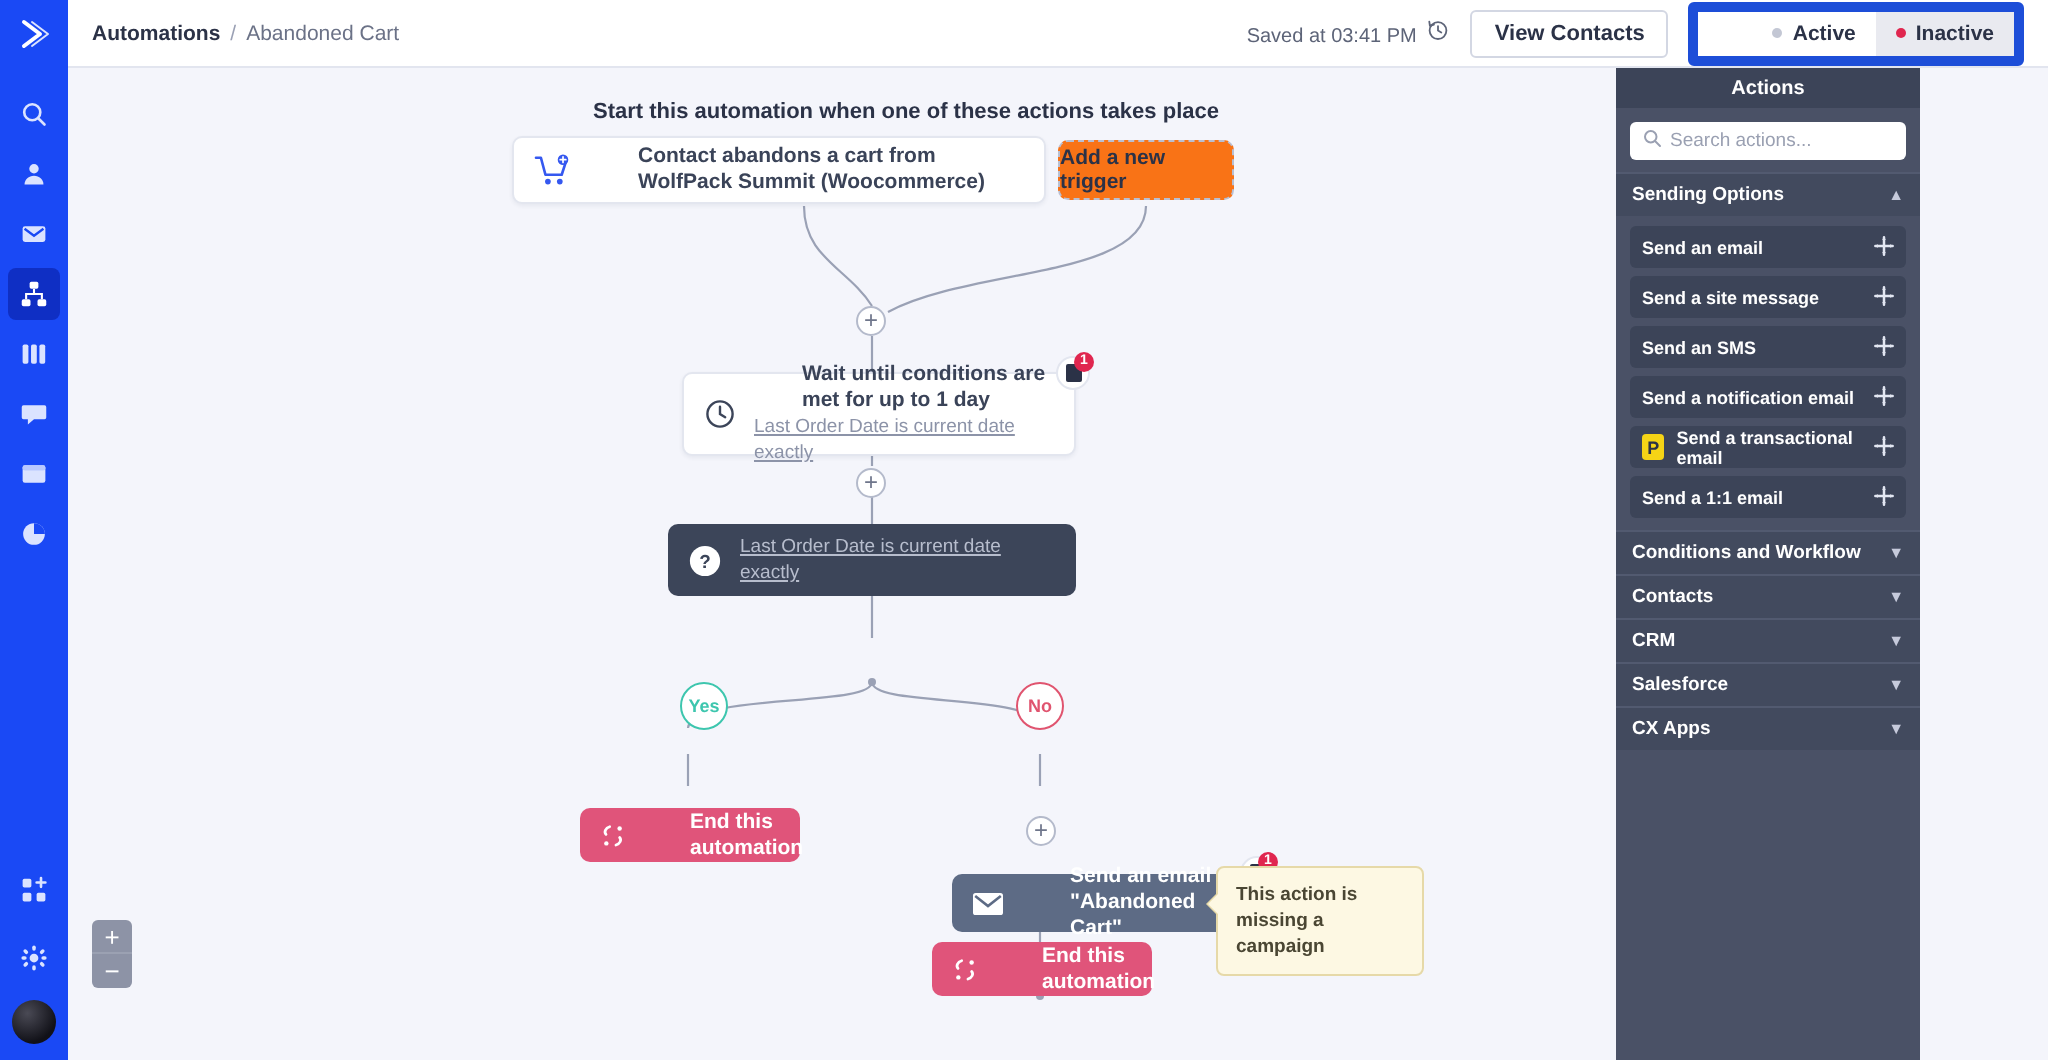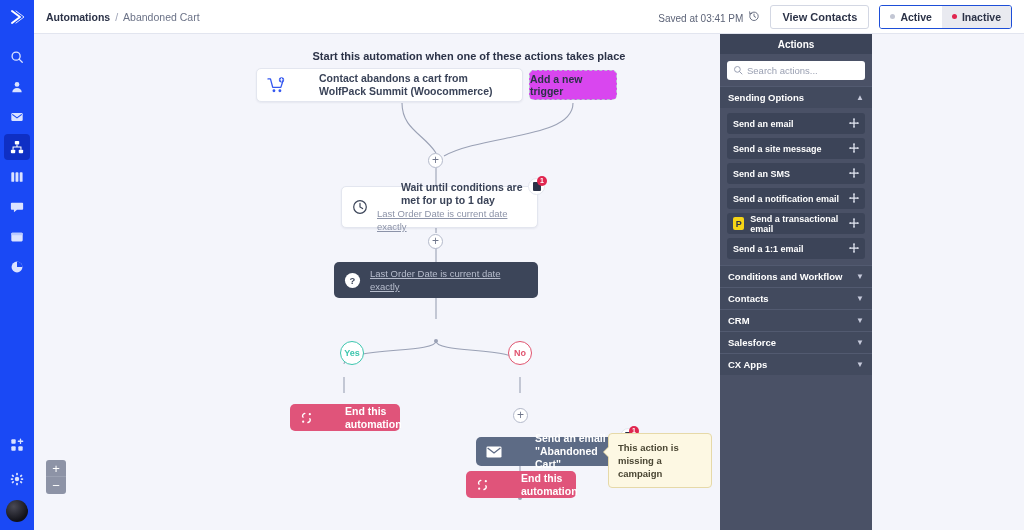--- a/index.html
+++ b/index.html
@@ -3,21 +3,21 @@
 <meta charset="utf-8">
 <style>
   * { box-sizing: border-box; margin: 0; padding: 0; }
   html, body { width: 1024px; height: 530px; overflow: hidden; }
   body {
     font-family: "Liberation Sans", sans-serif;
     background: #f4f5fb;
     font-size: 11px;
     color: #3a4358;
   }
-  .app { position: relative; width: 872px; height: 530px; }
+  .app { position: relative; width: 960px; height: 530px; }
 
   
   .leftnav {
     position: absolute; left: 0; top: 0; width: 34px; height: 530px;
     background: #1a49f5;
     display: flex; flex-direction: column; align-items: center;
   }
   .logo { width: 34px; height: 34px; display: flex; align-items: center; justify-content: center; }
   .logo svg { display: block; }
   .nav-items { margin-top: 10px; display: flex; flex-direction: column; align-items: center; gap: 0px; }
@@ -51,45 +51,45 @@
   .crumb .c1 { color: #2b3247; font-weight: bold; cursor: pointer; }
   .crumb .sep { color: #9aa0b4; }
   .crumb .c2 { color: #6b7287; }
   .topright { margin-left: auto; display: flex; align-items: center; gap: 10px; }
   .saved { font-size: 10px; color: #5d6478; display: flex; align-items: flex-end; gap: 5px; }
   .btn-outline {
     border: 1px solid #d3d7e3; background: #fff; border-radius: 3px;
     padding: 5px 11px; font-size: 11px; font-weight: bold; color: #2b3247;
     cursor: pointer;
   }
-  .toggle { display: flex; border: 1px solid #1d4ed8; border-radius: 3px; overflow: hidden; }
+  .toggle { display: flex; border: 5px solid #1d4ed8; border-radius: 3px; overflow: hidden; padding-left: 27px; }
   .toggle div {
     padding: 5px 10px; font-size: 10.5px; font-weight: bold; cursor: pointer;
     display: flex; align-items: center; gap: 5px; color: #2b3247; background: #fff;
   }
   .toggle div.on { background: #e9eaf0; }
   .dot { width: 5px; height: 5px; border-radius: 50%; display: inline-block; }
 
   
   .canvas {
     position: absolute; left: 34px; top: 34px; width: 838px; height: 496px;
     background: #f4f5fb; overflow: hidden;
   }
   .flow-svg { position: absolute; left: 0; top: 0; }
   .hdr-title {
     position: absolute; top: 16px; left: 0; width: 838px; text-align: center;
-    font-size: 11px; font-weight: bold; color: #2b3247; margin-left: 16px;
+    font-size: 11px; font-weight: bold; color: #2b3247;
   }
   .node { position: absolute; border-radius: 5px; display: flex; align-items: center; }
   .node-white {
     background: #fff; border: 1px solid #e3e6ef;
     box-shadow: 0 1px 2px rgba(40,50,80,.07);
   }
   .node-dash {
-    background: #d946ef; border: 1px dashed #b9bfd2;
+    background: #f97316; border: 1px dashed #b9bfd2;
     justify-content: flex-start; font-weight: bold; color: #2b3247; font-size: 10.5px;
     cursor: pointer;
   }
   .node-dark { background: #3c4559; color: #fff; }
   .node-slate { background: #5d6b85; color: #fff; }
   .node-pink { background: #e0547a; color: #fff; }
   .node-ico { flex: 0 0 auto; display: flex; align-items: center; justify-content: center; }
   .node-txt { display: flex; flex-direction: column; justify-content: center; }
   .node-t1 { font-weight: bold; font-size: 10.5px; line-height: 13px; margin-left: 24px; }
   .node-t2 { font-size: 9.5px; line-height: 13px; color: #8c93a8; text-decoration: underline; }

